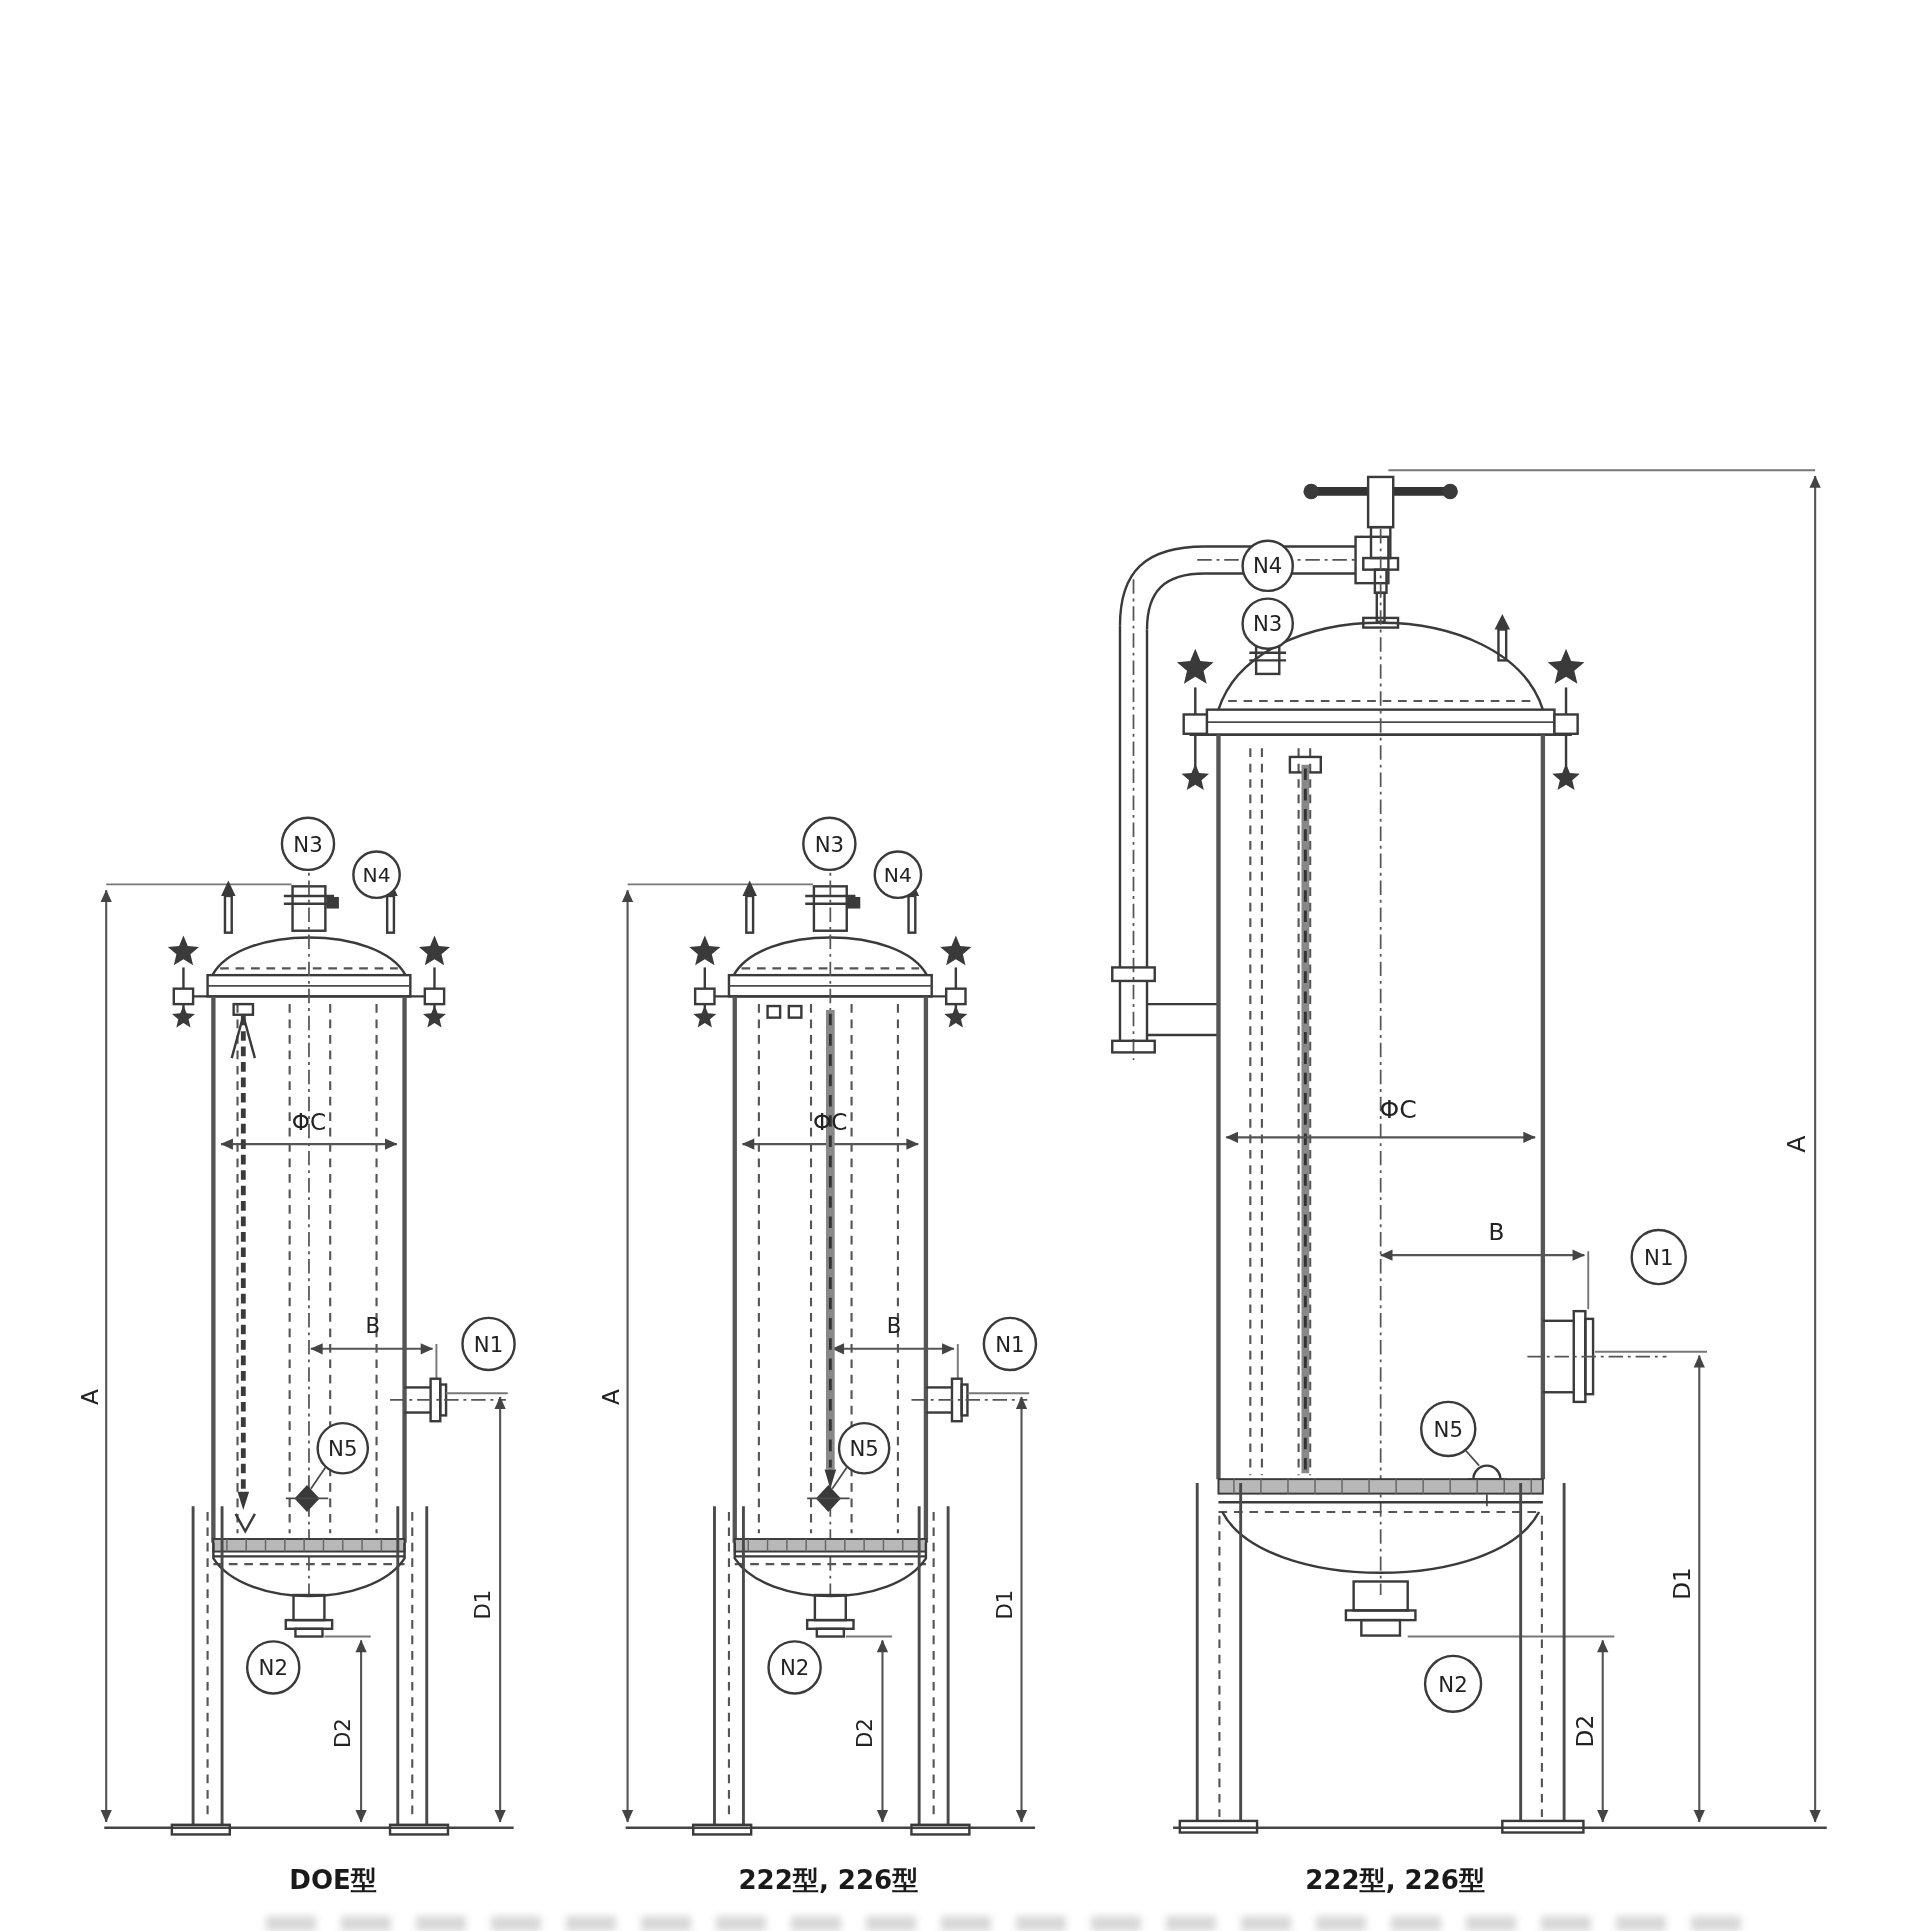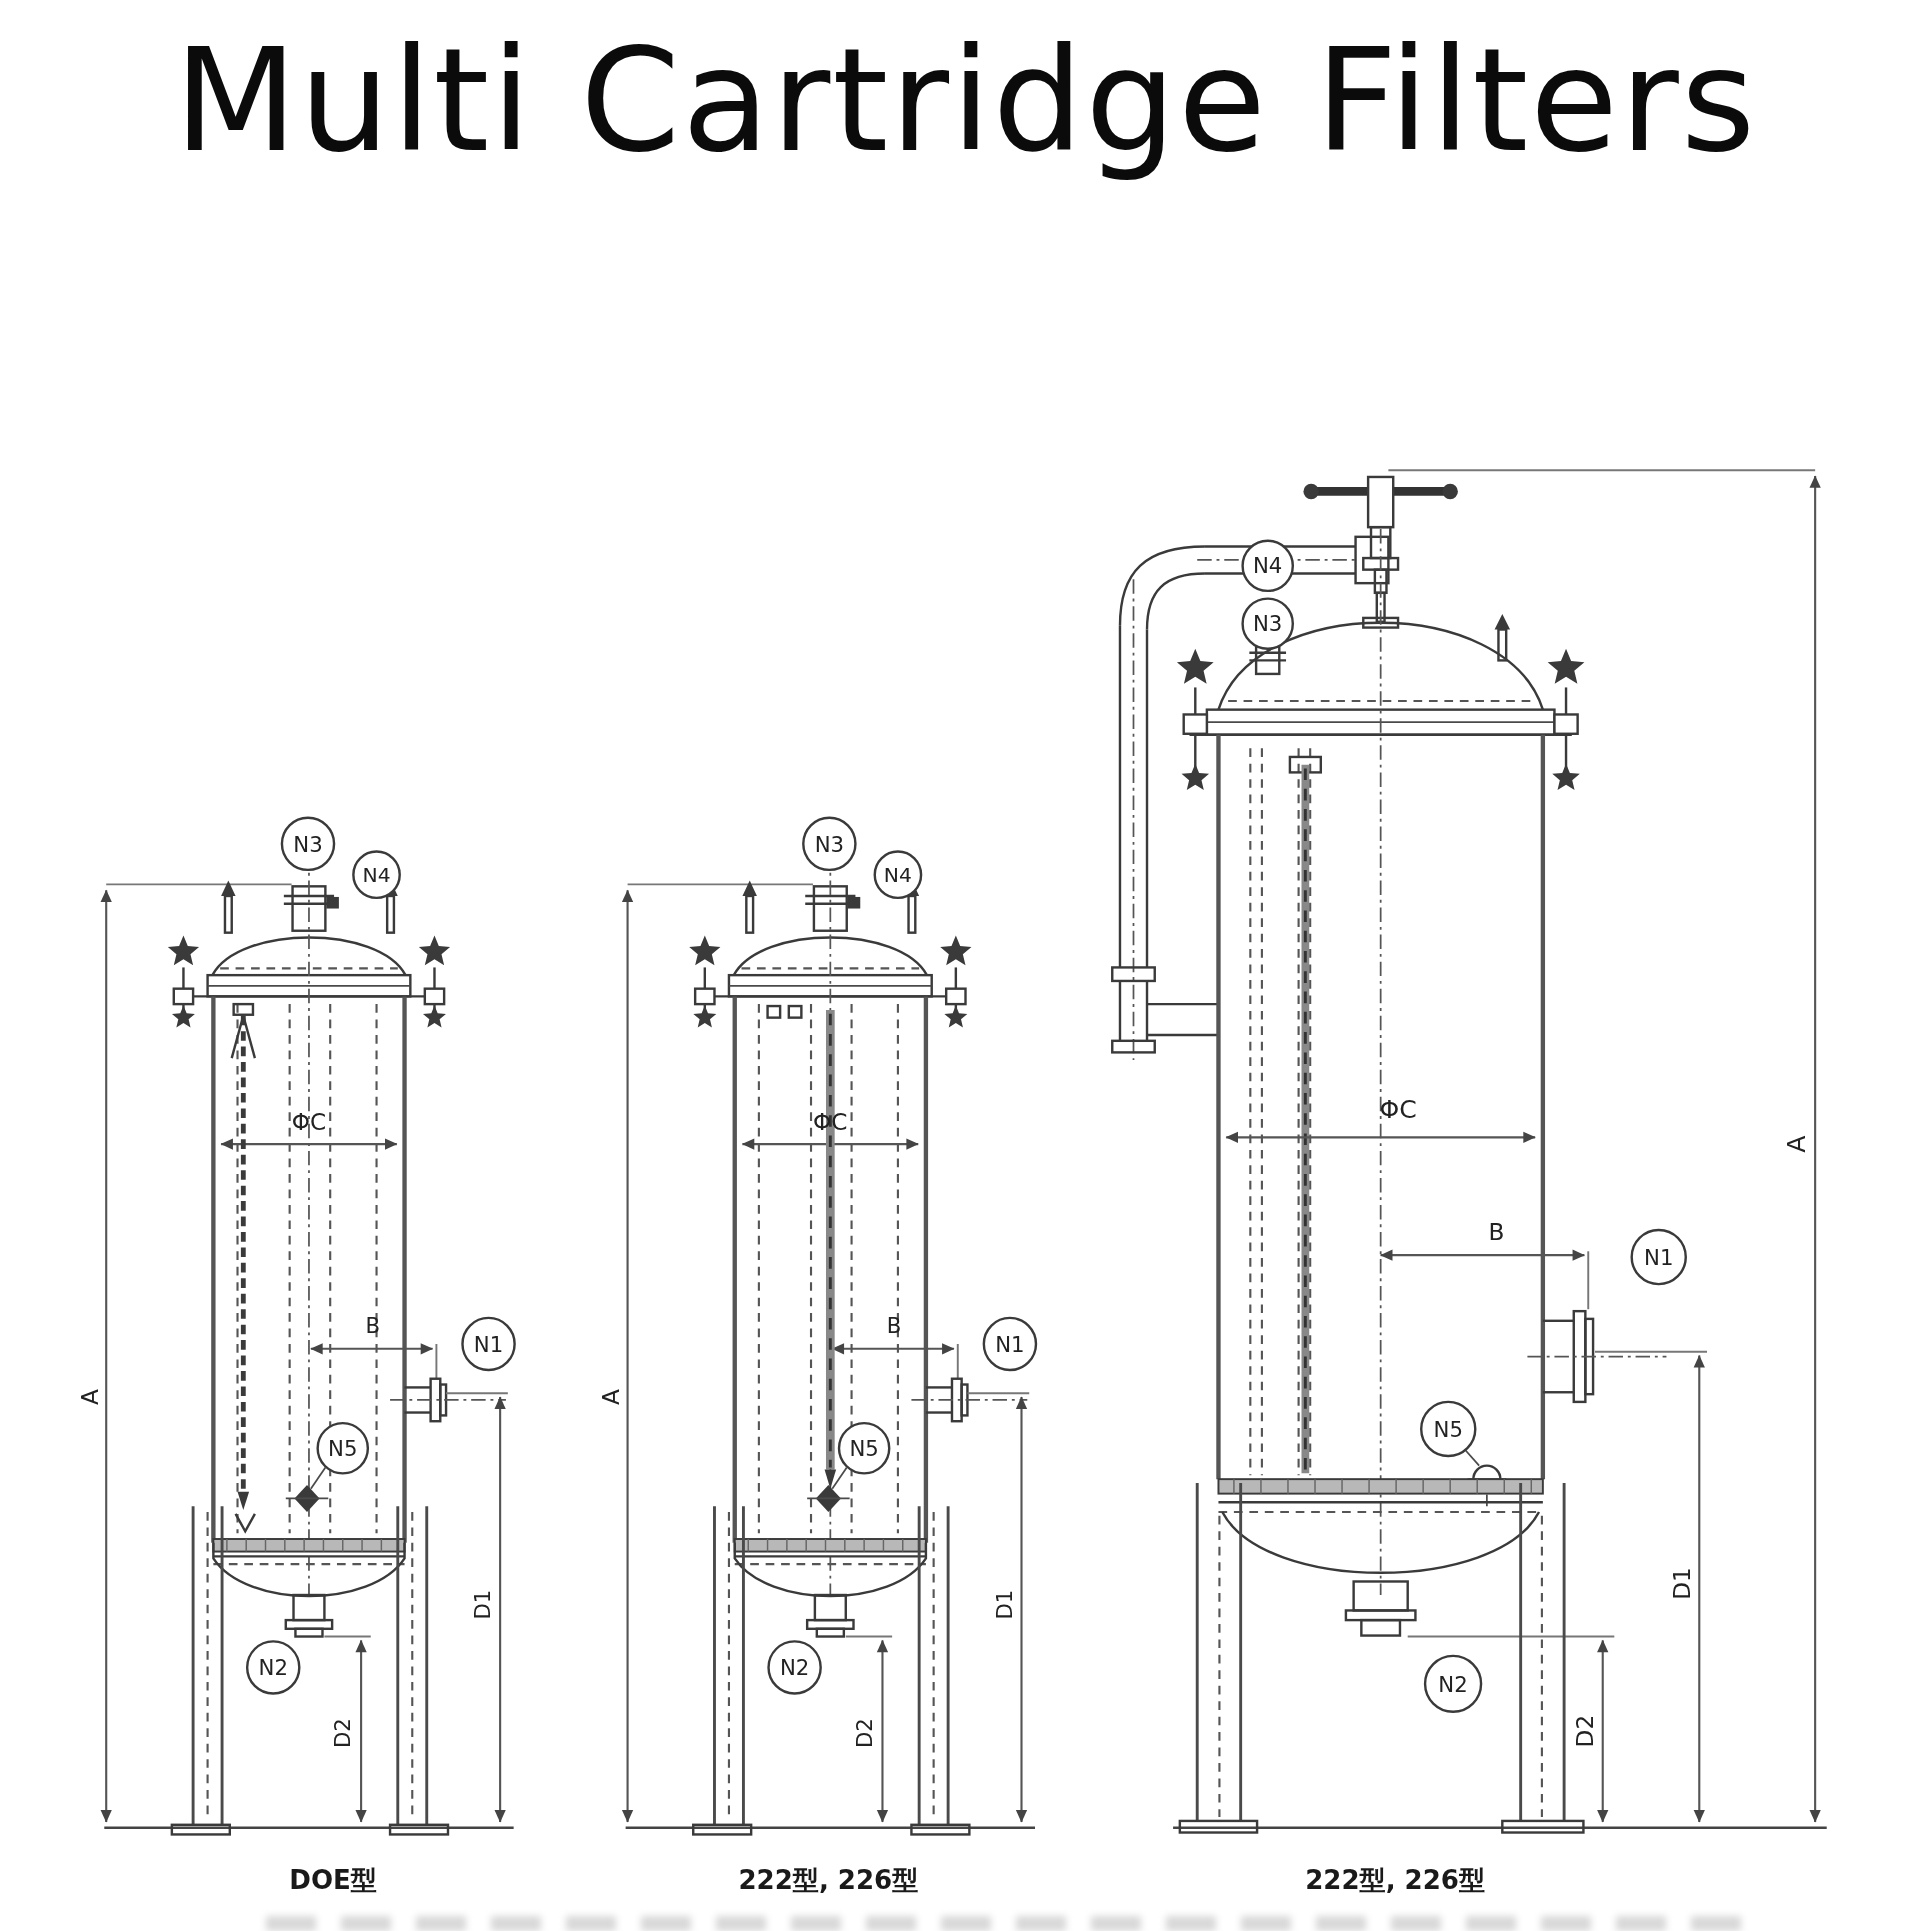--- a/index.html
+++ b/index.html
@@ -32,21 +32,20 @@
   
   .bottom-artifact{position:absolute;left:266px;top:1916px;width:1477px;height:15.4px;
         background:repeating-linear-gradient(90deg,#c4c4c4 0 50px,transparent 50px 75px);
         filter:blur(3.9px);opacity:.65;}
 </style>
 </head>
 <body>
 
 <div class="page">
 
-  <h1 class="title">Multi Cartridge Filters</h1>
 
   <svg class="drawing" width="1931" height="1931" viewBox="0 0 2000 2000" xmlns="http://www.w3.org/2000/svg">
 
     <defs>
       <marker id="ar" viewBox="0 0 12 12" refX="10.5" refY="6" markerWidth="19" markerHeight="14" orient="auto-start-reverse" markerUnits="userSpaceOnUse">
         <path d="M0,1 L11,6 L0,11 Z" fill="#444"></path>
       </marker>
 
       <g id="star">
         <polygon points="0,-10 2.64,-3.64 9.51,-3.09 4.28,1.39 5.88,8.09 0,4.5 -5.88,8.09 -4.28,1.39 -9.51,-3.09 -2.64,-3.64" fill="#3a3a3a"></polygon>

